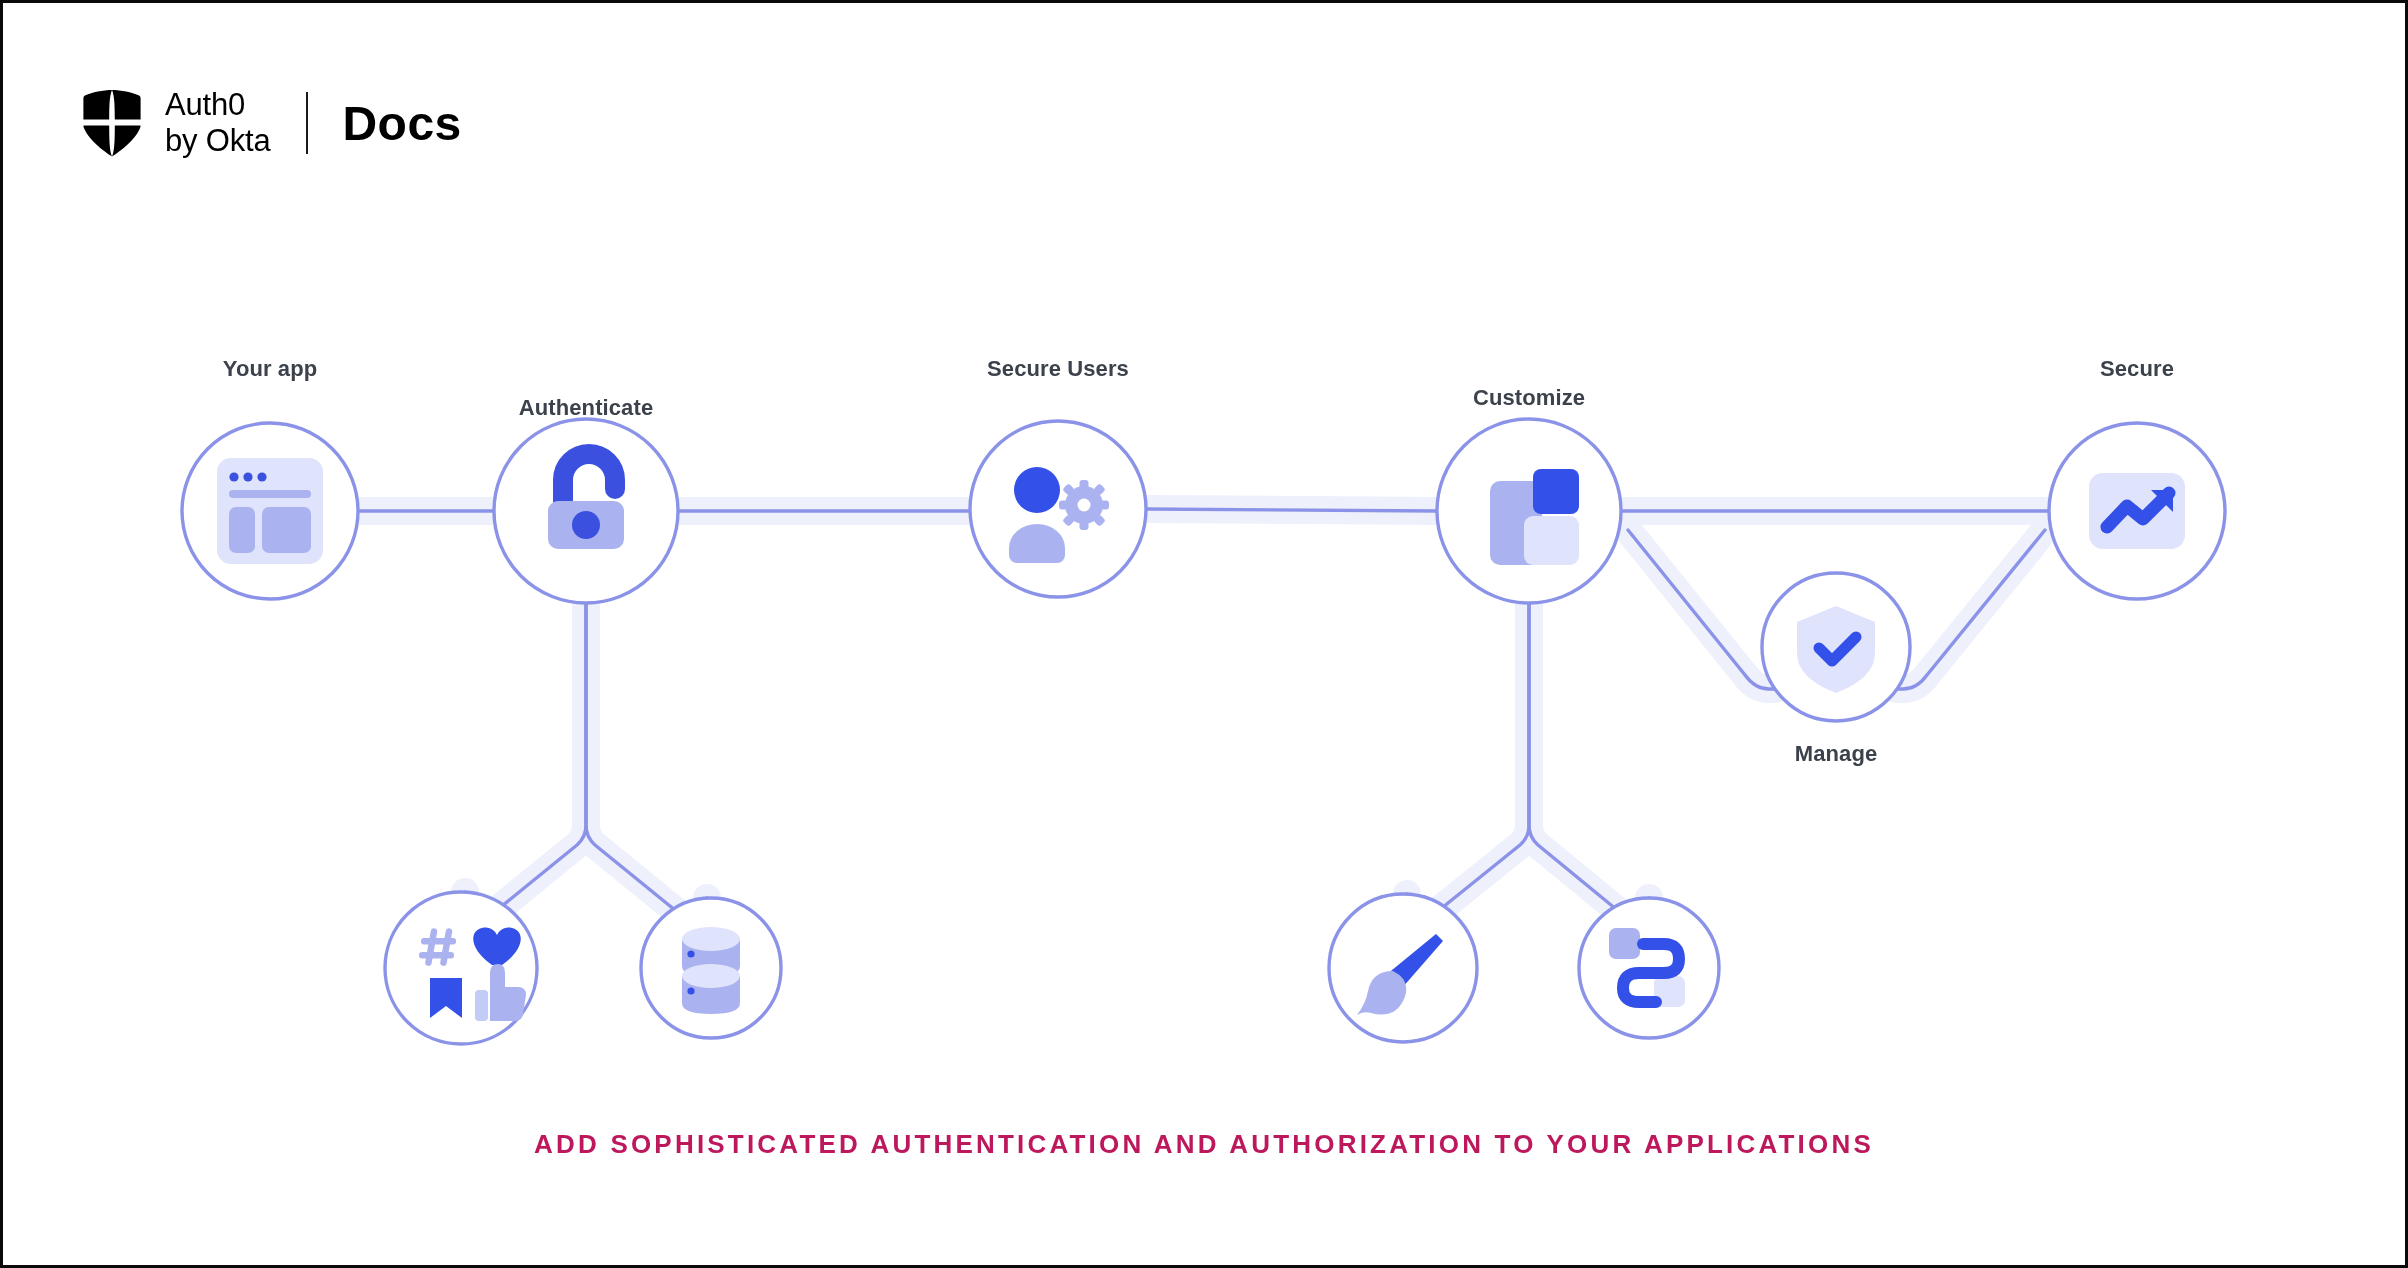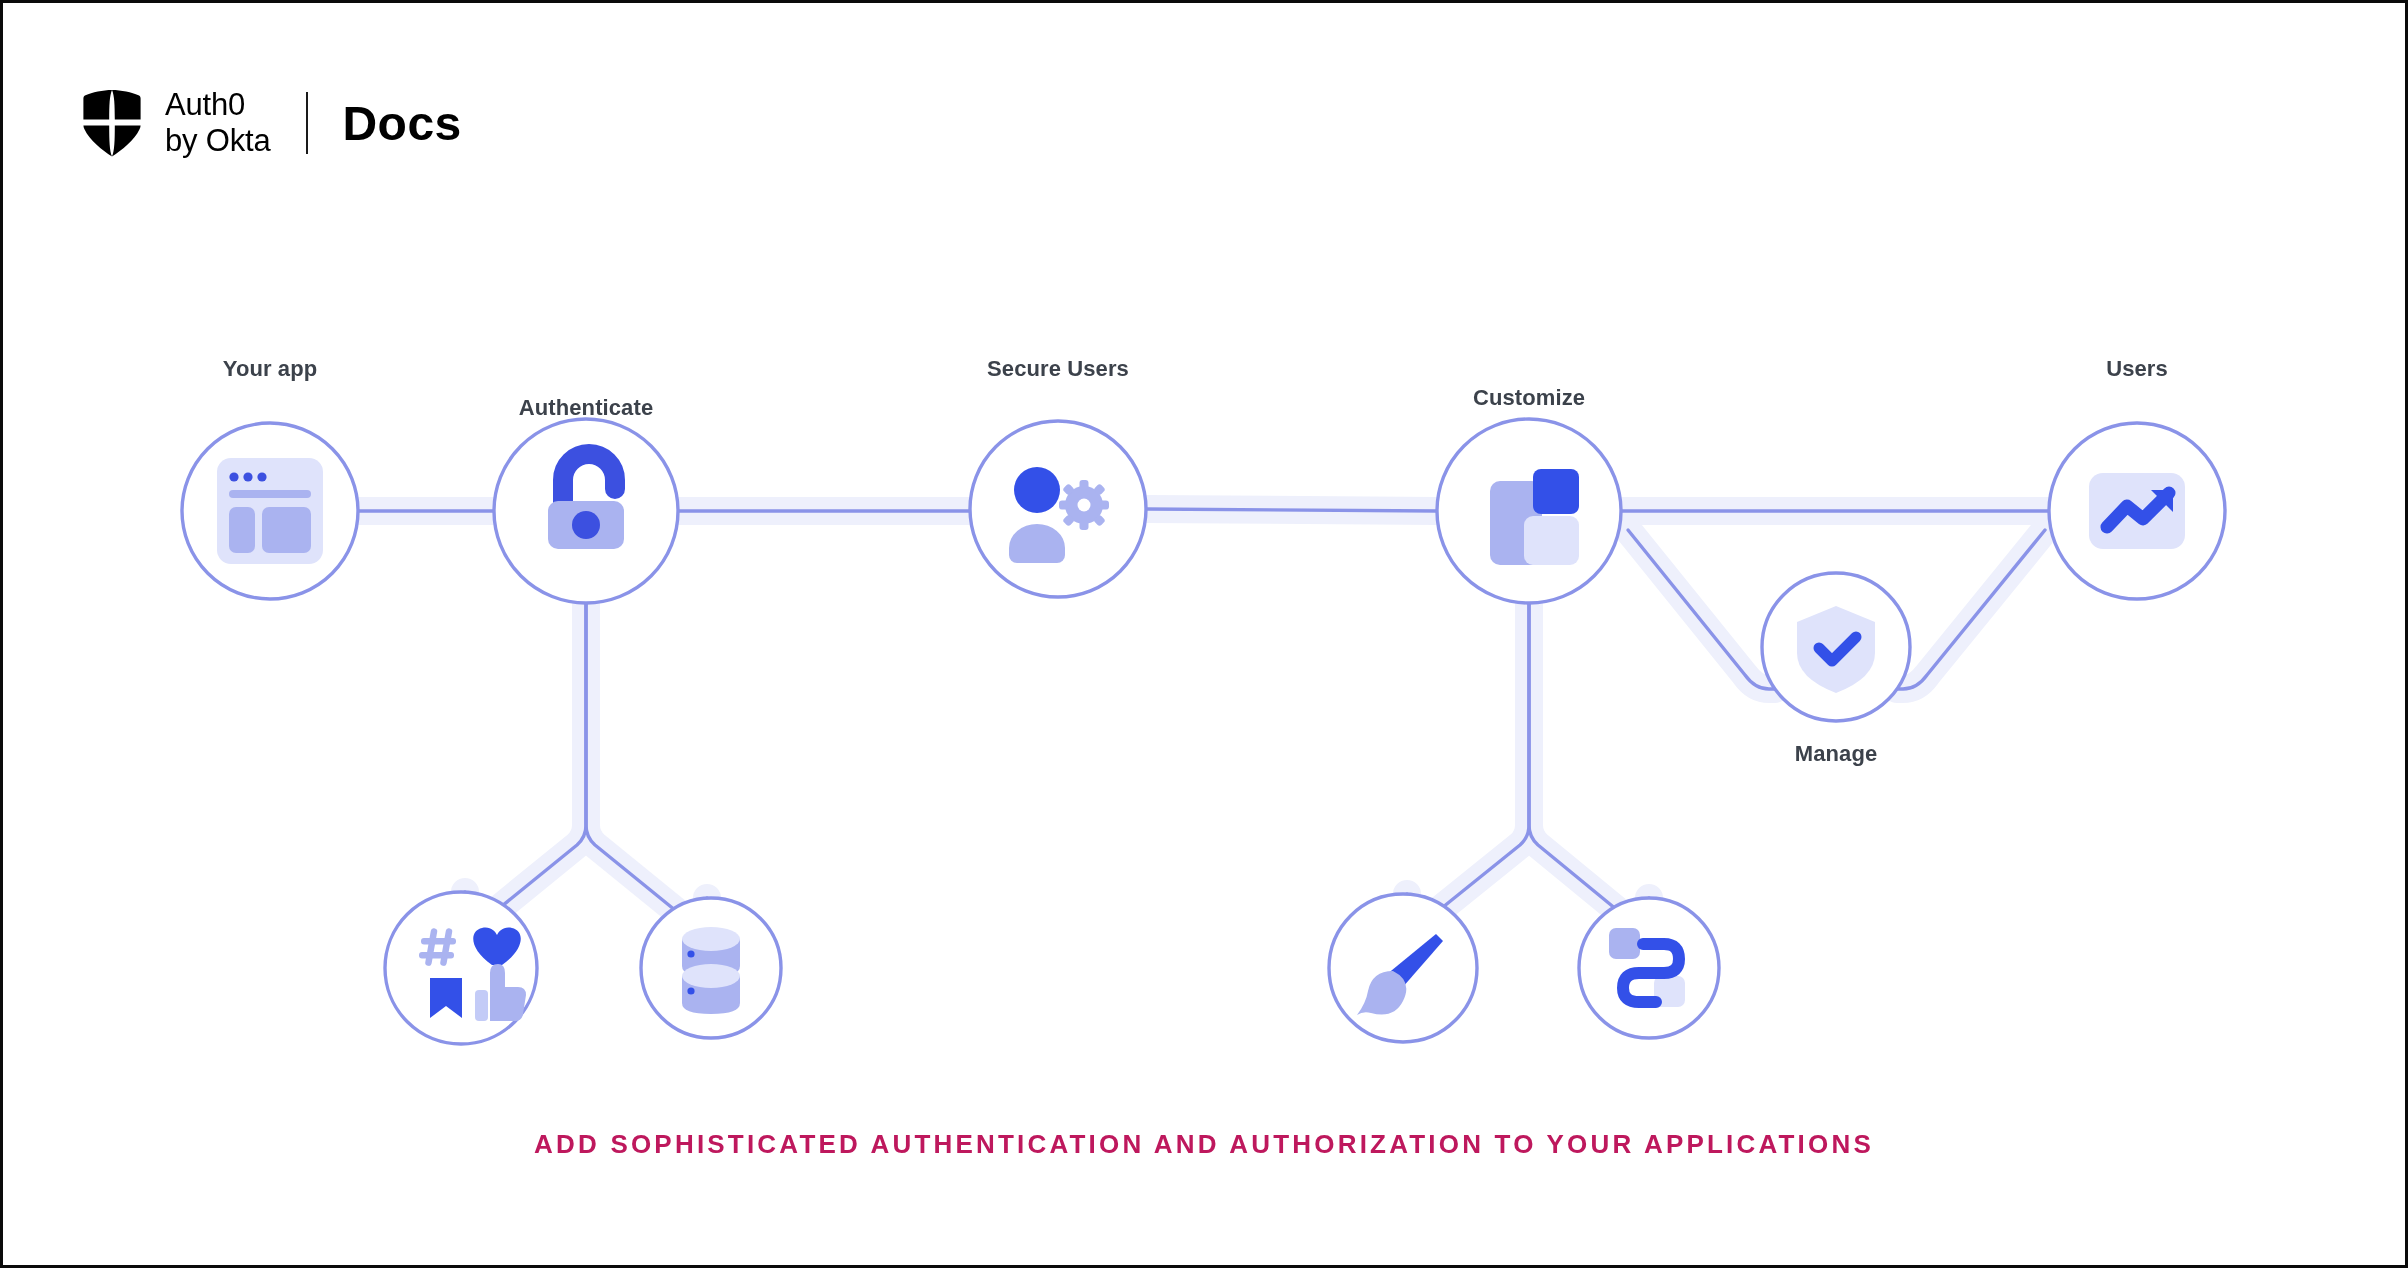--- a/index.html
+++ b/index.html
@@ -267,19 +267,19 @@
           <path d="M 1640 941 L 1661 941 Q 1676 941 1676 956 Q 1676 970 1661 970 L 1636 970 Q 1620 970 1620 985 Q 1620 999 1636 999 L 1653 999" fill="none" stroke="#3350e8" stroke-width="12" stroke-linecap="round" stroke-linejoin="round"></path>
         </g>
       </g>
 
     </svg>
 
     <div class="node-label" style="left:267px; top:353px;">Your app</div>
     <div class="node-label" style="left:583px; top:364px;margin-top:28px;">Authenticate</div>
     <div class="node-label" style="left:1055px; top:353px;">Secure Users</div>
     <div class="node-label" style="left:1526px; top:353px;margin-top:29px;">Customize</div>
-    <div class="node-label" style="left:2134px; top:353px;">Users</div>
+    <div class="node-label" style="left:2134px; top:353px;">Secure</div>
     <div class="node-label" style="left:1833px; top:738px;">Manage</div>
   </div>
 
   <div class="caption">Add sophisticated authentication and authorization to your applications</div>
 
 </div>
 
 </body></html>

